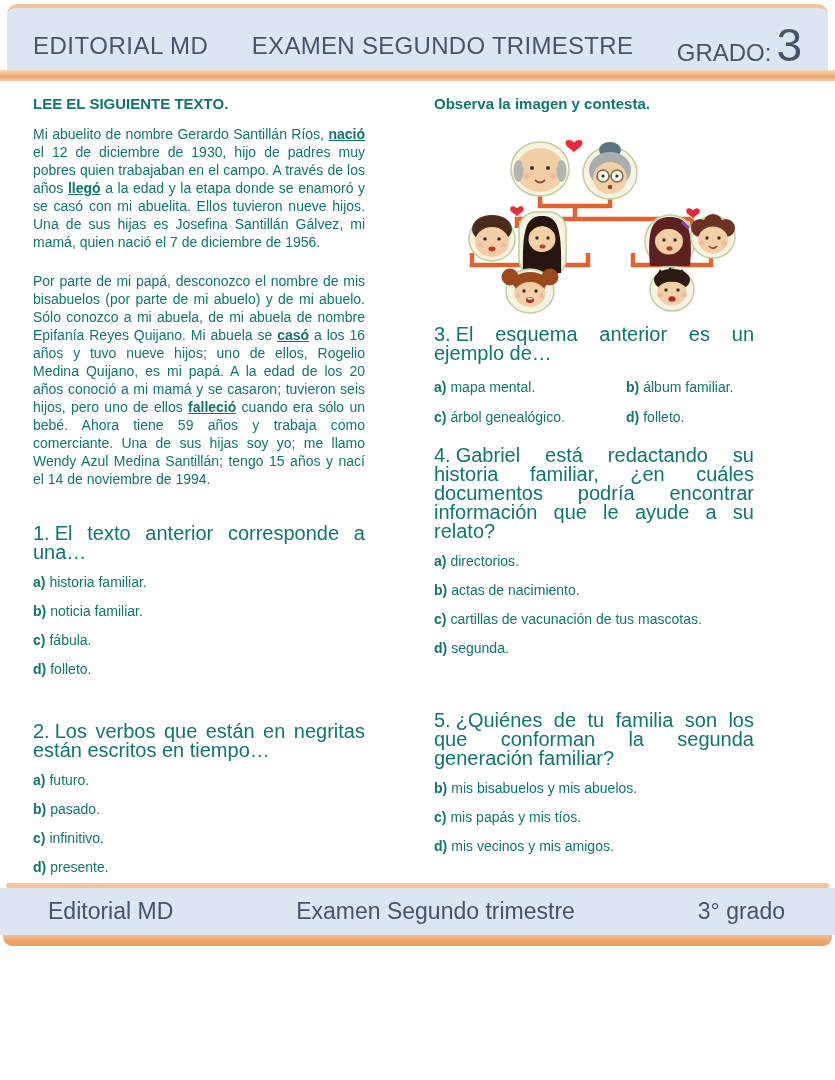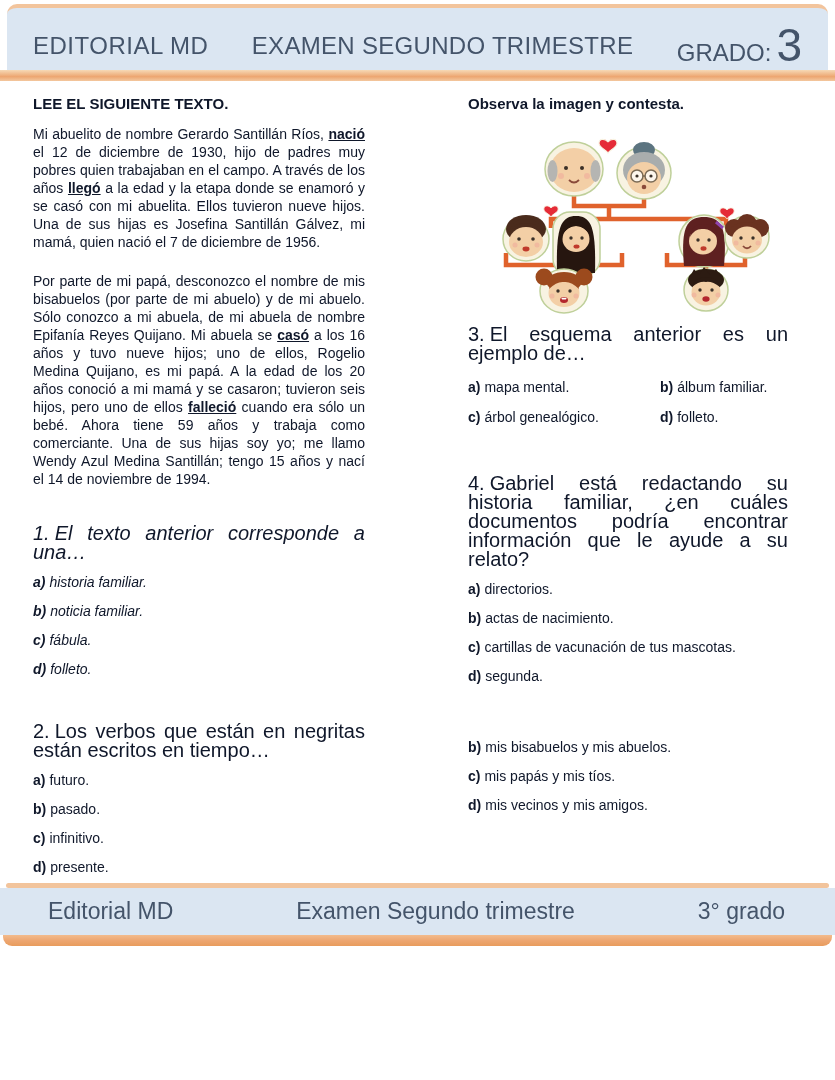--- a/index.html
+++ b/index.html
@@ -21,35 +21,35 @@
     border-radius:10px 10px 0 0;display:flex;align-items:center;
     justify-content:space-between;padding:14px 26px 0 26px;color:var(--band-text);}
   .header-brand{font-size:24px;letter-spacing:.5px;}
   .header-title{font-size:24px;letter-spacing:.3px;}
   .header-grade{display:flex;align-items:baseline;font-size:24px;}
   .header-grade .grade-value{font-size:46px;line-height:.9;margin-left:5px;}
   .top-orange{position:absolute;top:70px;left:0;right:0;height:11px;
     background:linear-gradient(180deg,var(--orange-bar-light) 0%,var(--orange-bar) 60%,#f3c79f 100%);}
 
   
-  .content{position:absolute;top:95px;left:33px;display:flex;gap:103px;color:#0f172a;}
+  .content{position:absolute;top:95px;left:33px;display:flex;gap:69px;color:#0f766e;}
   .col-left{width:332px;}
   .col-right{width:320px;}
   .col-heading{font-size:15px;font-weight:bold;margin:0 0 13px 0;}
   p.reading{font-size:14px;line-height:18px;text-align:justify;margin:0 0 21px 0;}
   .bu{font-weight:bold;text-decoration:underline;}
 
   .question{font-size:20px;line-height:19px;text-align:justify;margin:0;}
   .q-num{font-weight:normal;margin-right:5px;}
   .option{font-size:14px;line-height:17px;margin-top:12px;}
   .opt-label{font-weight:bold;margin-right:4px;}
-  .q1-block{margin-top:36px;font-style:italic;}
+  .q1-block{margin-top:36px;}
   .q2-block{margin-top:44px;}
   .q3-block{margin-top:10px;}
-  .q4-block{margin-top:48px;}
+  .q4-block{margin-top:20px;}
   .q5-block{margin-top:54px;}
   .options-grid{display:grid;grid-template-columns:192px 1fr;row-gap:13px;margin-top:16px;}
   .options-grid .option{margin-top:0;}
 
   
   .tree-wrap{margin:6px 0 0 26px;width:295px;height:190px;}
 
   
   .footer-wrap{position:absolute;left:0;right:0;bottom:6px;}
   .footer-line{height:5px;background:var(--orange-line);margin:0 6px;border-radius:3px;}
@@ -241,20 +241,21 @@
 
       <div class="q4-block">
         <div class="question"><span class="q-num">4.</span><span>Gabriel está redactando su historia familiar, ¿en cuáles documentos podría encontrar información que le ayude a su relato?</span></div>
         <div class="option"><span class="opt-label">a)</span><span>directorios.</span></div>
         <div class="option"><span class="opt-label">b)</span><span>actas de nacimiento.</span></div>
         <div class="option"><span class="opt-label">c)</span><span>cartillas de vacunación de tus mascotas.</span></div>
         <div class="option"><span class="opt-label">d)</span><span>segunda.</span></div>
       </div>
 
       <div class="q5-block">
+        <div class="question"><span class="q-num">5.</span><span>¿Quiénes de tu familia son los que conforman la segunda generación familiar?</span></div>
         <div class="option"><span class="opt-label">b)</span><span>mis bisabuelos y mis abuelos.</span></div>
         <div class="option"><span class="opt-label">c)</span><span>mis papás y mis tíos.</span></div>
         <div class="option"><span class="opt-label">d)</span><span>mis vecinos y mis amigos.</span></div>
       </div>
     </div>
   </div>
 
   <div class="footer-wrap">
     <div class="footer-line"></div>
     <div class="footer-band">

